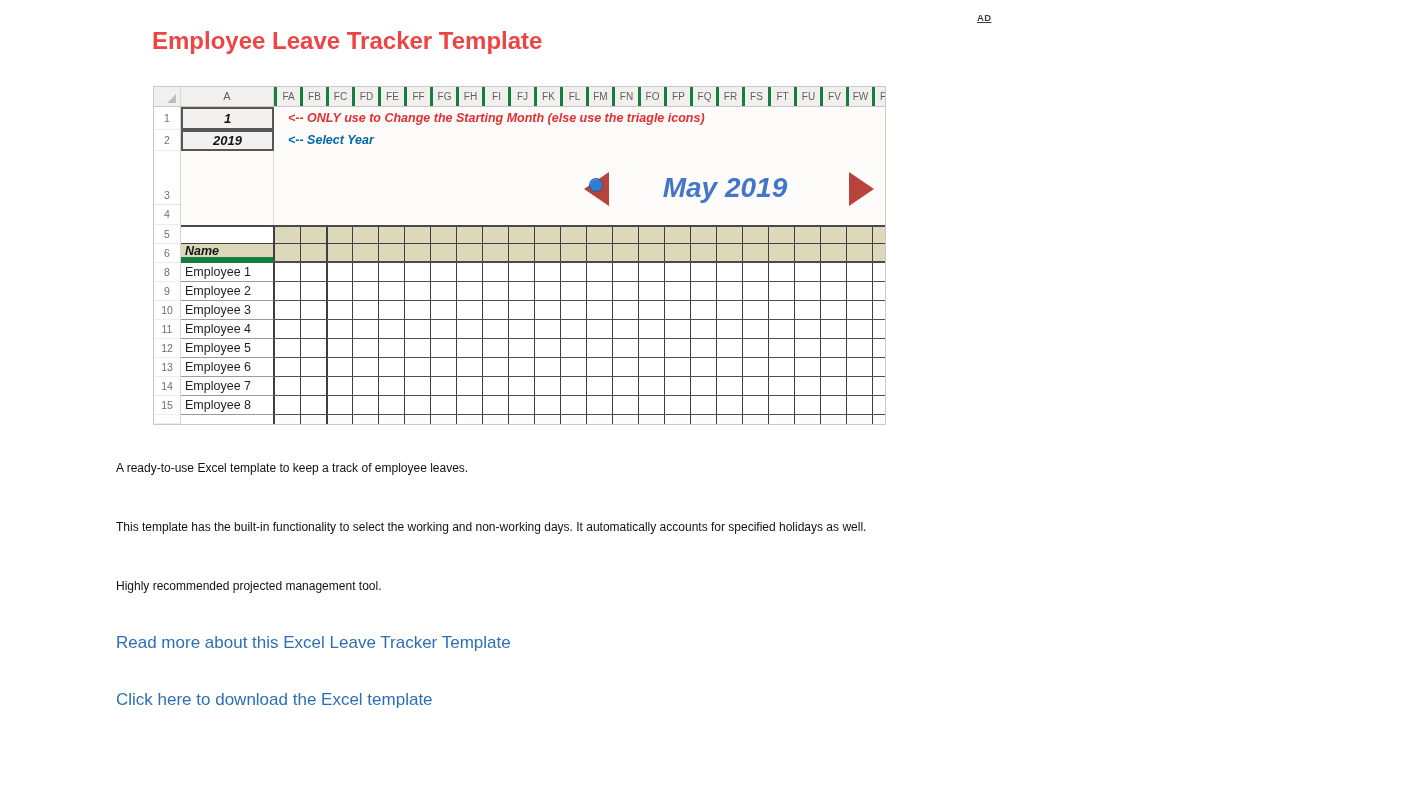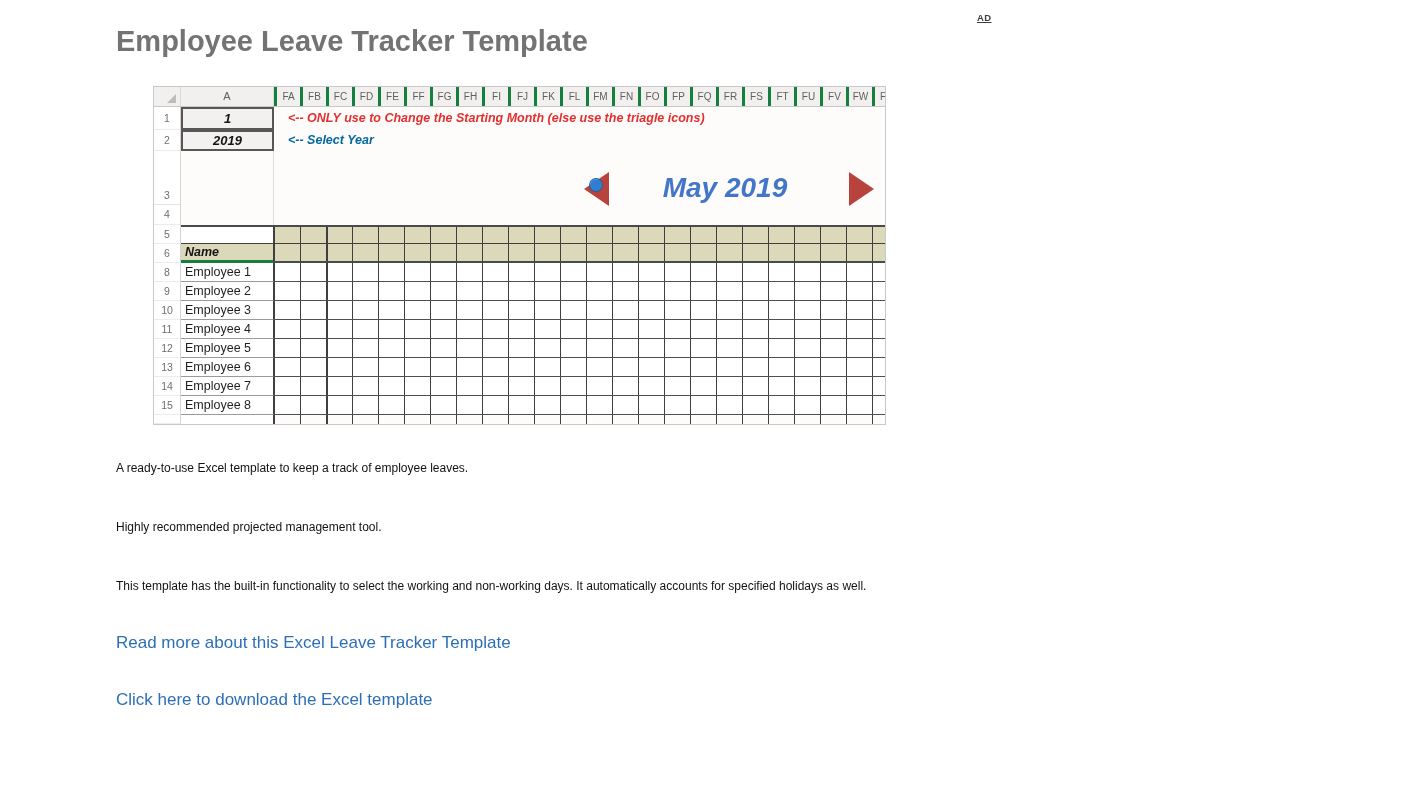--- a/index.html
+++ b/index.html
@@ -3,21 +3,21 @@
 <meta charset="utf-8">
 <style>
   * { margin:0; padding:0; box-sizing:border-box; }
   html,body { width:1420px; height:785px; background:#ffffff; overflow:hidden;
               font-family:"Liberation Sans", sans-serif; }
 
   .ad-label { position:absolute; left:977px; top:12px; font-size:9.5px; font-weight:700;
               color:#3f3f3f; letter-spacing:.4px;text-decoration:underline; }
 
   .content { position:absolute; left:116px; top:0; width:820px; }
-  .page-title { margin-top:28px; font-size:29px; line-height:26px; font-weight:700; color:#737373; }
+  .page-title { margin-top:28px; font-size:24px; line-height:26px; font-weight:700; color:#ef4444;margin-left:36px; }
 
   .sheet-wrap { margin-top:32px; margin-left:37px; }
   .sheet { width:733px; height:339px; border:1px solid #c9c9c9; background:#fdfcfb;
            display:flex; flex-direction:column; overflow:hidden; position:relative; }
 
   .srow { display:flex; flex:0 0 auto; }
   .gut  { flex:0 0 27px; display:flex; align-items:center; justify-content:center;
           color:#6f6f6f; font-size:10.5px; background:#fff;
           border-right:1px solid #d4d4d4; border-bottom:1px solid #ececec; }
   .acol { flex:0 0 93px; position:relative; }
@@ -65,21 +65,21 @@
   
   .grid { background-image:repeating-linear-gradient(90deg, #3f3f3f 0 1.5px, transparent 1.5px 26px); }
   .tan  { background-color:#dcd8ba; }
 
   .r5 { height:19px; }
   .r5 .acol { background:#fff; border-top:2px solid #4a4a4a; border-bottom:1.5px solid #3f3f3f;
           border-right:1.5px solid #3f3f3f; }
   .r5 .days { border-top:2px solid #4a4a4a; border-bottom:1.5px solid #3f3f3f; }
 
   .r6 { height:19px; }
-  .r6 .acol { background:#dcd8ba; border-bottom:3px solid #15803d; border-right:1.5px solid #3f3f3f;
+  .r6 .acol { background:#dcd8ba; border-bottom:6px solid #15803d; border-right:1.5px solid #3f3f3f;
           font-size:12.5px; font-weight:700; font-style:italic; color:#141414;
           display:flex; align-items:center; padding-left:4px; }
   .r6 .days { border-bottom:2px solid #4a4a4a; }
 
   .emp { height:19px; }
   .emp .acol { background:#fff; border-bottom:1px solid #9a9a9a; border-right:1.5px solid #3f3f3f;
           display:flex; align-items:center; padding-left:4px;
           font-size:12.5px; color:#1f1f1f; }
   .emp .days { background-color:#fff; border-bottom:1.5px solid #4f4f4f; }
 
@@ -225,17 +225,17 @@
       <div class="srow fill">
         <div class="gut"></div>
         <div class="acol"></div>
         <div class="days grid"></div>
       </div>
 
     </div>
   </div>
 
   <p class="para">A ready-to-use Excel template to keep a track of employee leaves.</p>
+  <p class="para">This template has the built-in functionality to select the working and non-working days. It automatically accounts for specified holidays as well.</p>
   <p class="para">Highly recommended projected management tool.</p>
-  <p class="para">This template has the built-in functionality to select the working and non-working days. It automatically accounts for specified holidays as well.</p>
   <a class="link" href="#">Read more about this Excel Leave Tracker Template</a>
   <a class="link" href="#">Click here to download the Excel template</a>
 </div>
 
 </body></html>

